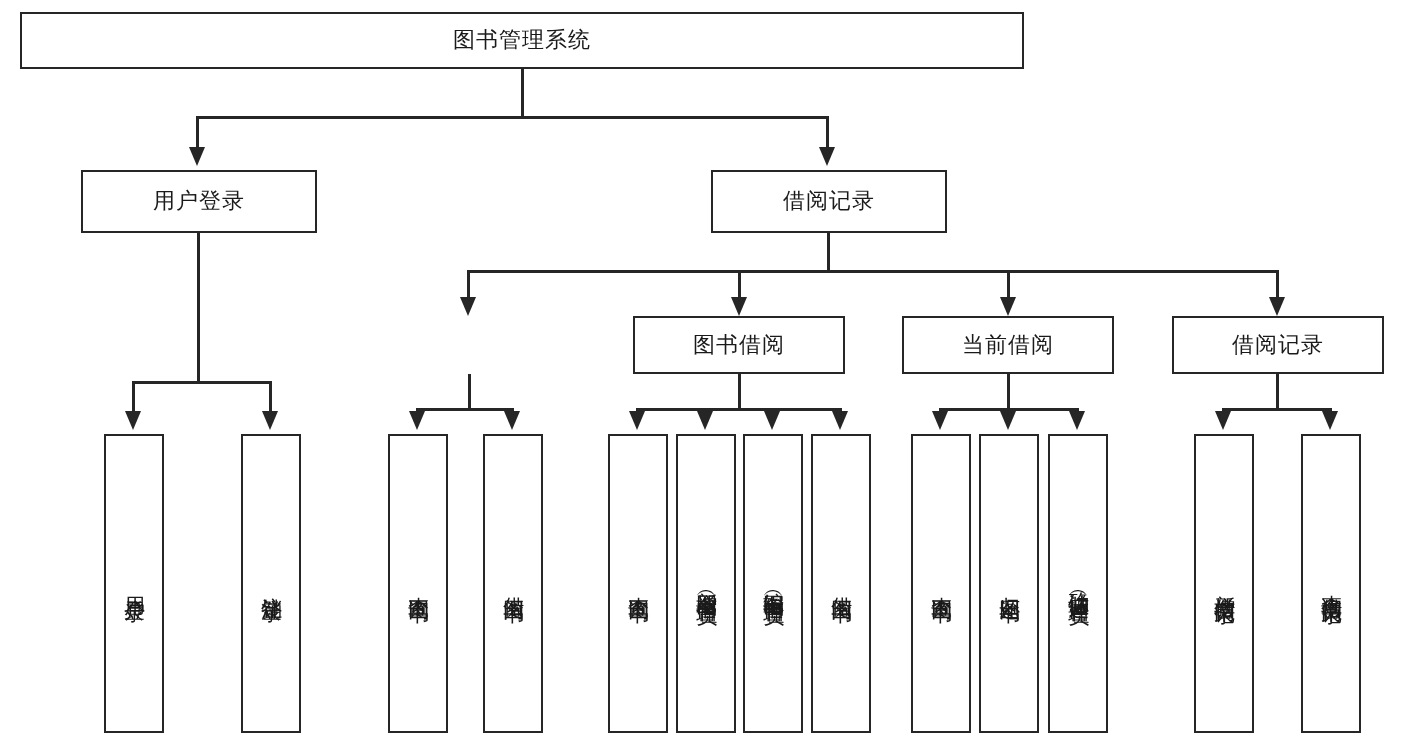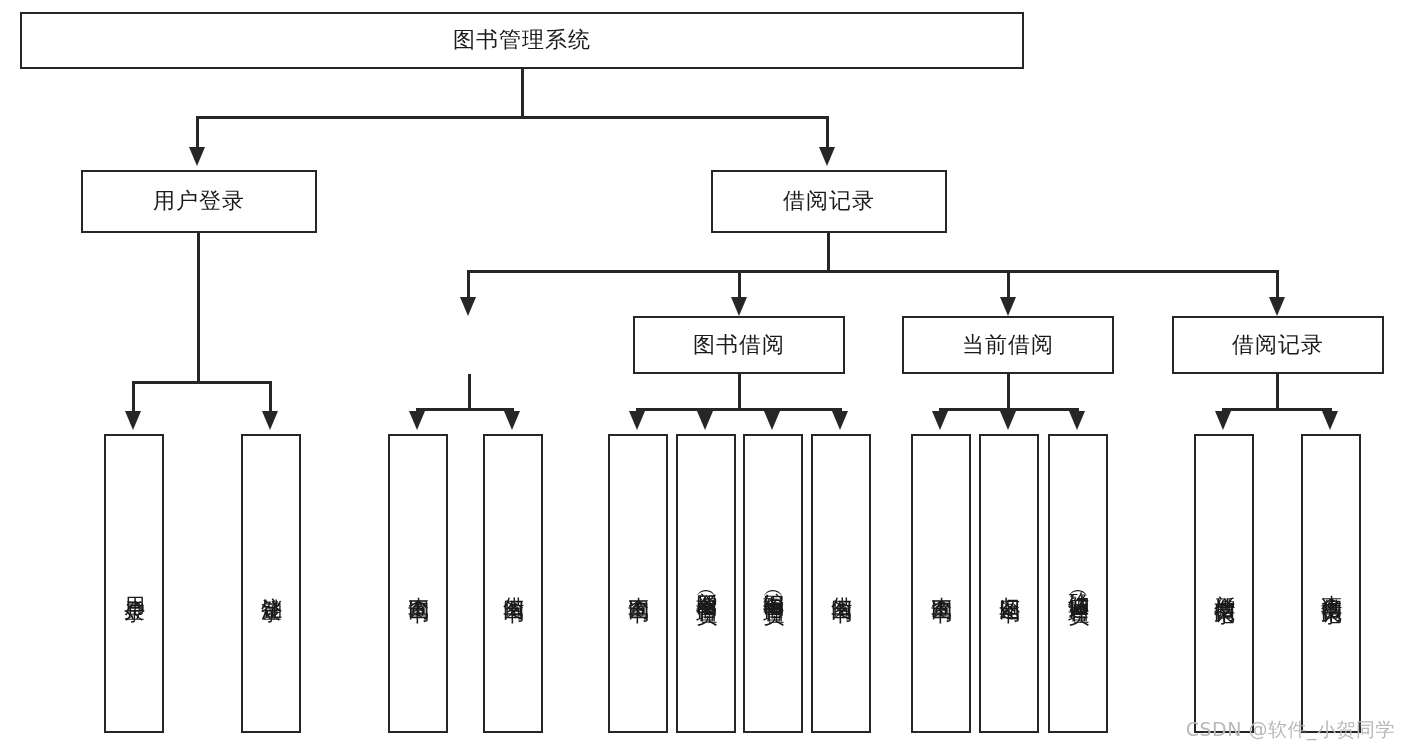--- a/index.html
+++ b/index.html
@@ -193,15 +193,14 @@
     <span class="vtext">确认归还（管理员）</span>
   </div>
 
   <div class="node vertical" style="left:1194px; top:434px; width:60px; height:299px;">
     <span class="vtext">新增借阅记录</span>
   </div>
   <div class="node vertical" style="left:1301px; top:434px; width:60px; height:299px;">
     <span class="vtext">查询借阅记录</span>
   </div>
 
-  <div class="watermark">CSDN @软件_小贺同学</div>
 
 </div>
 
 </body></html>

